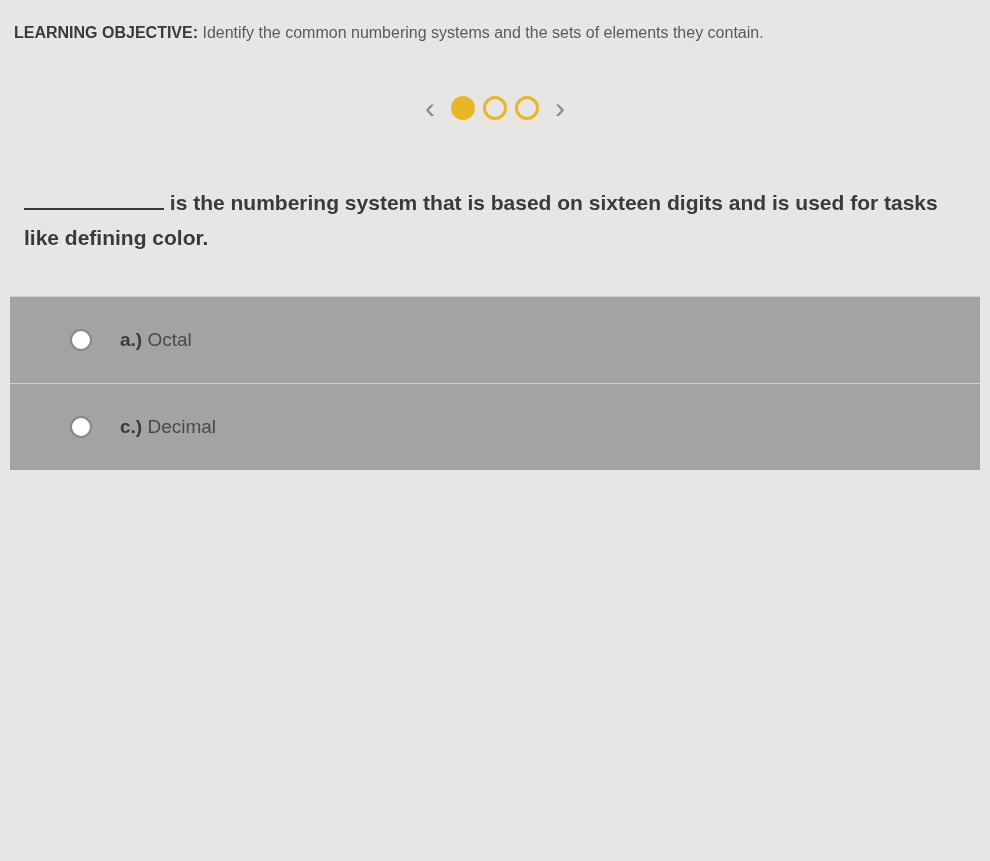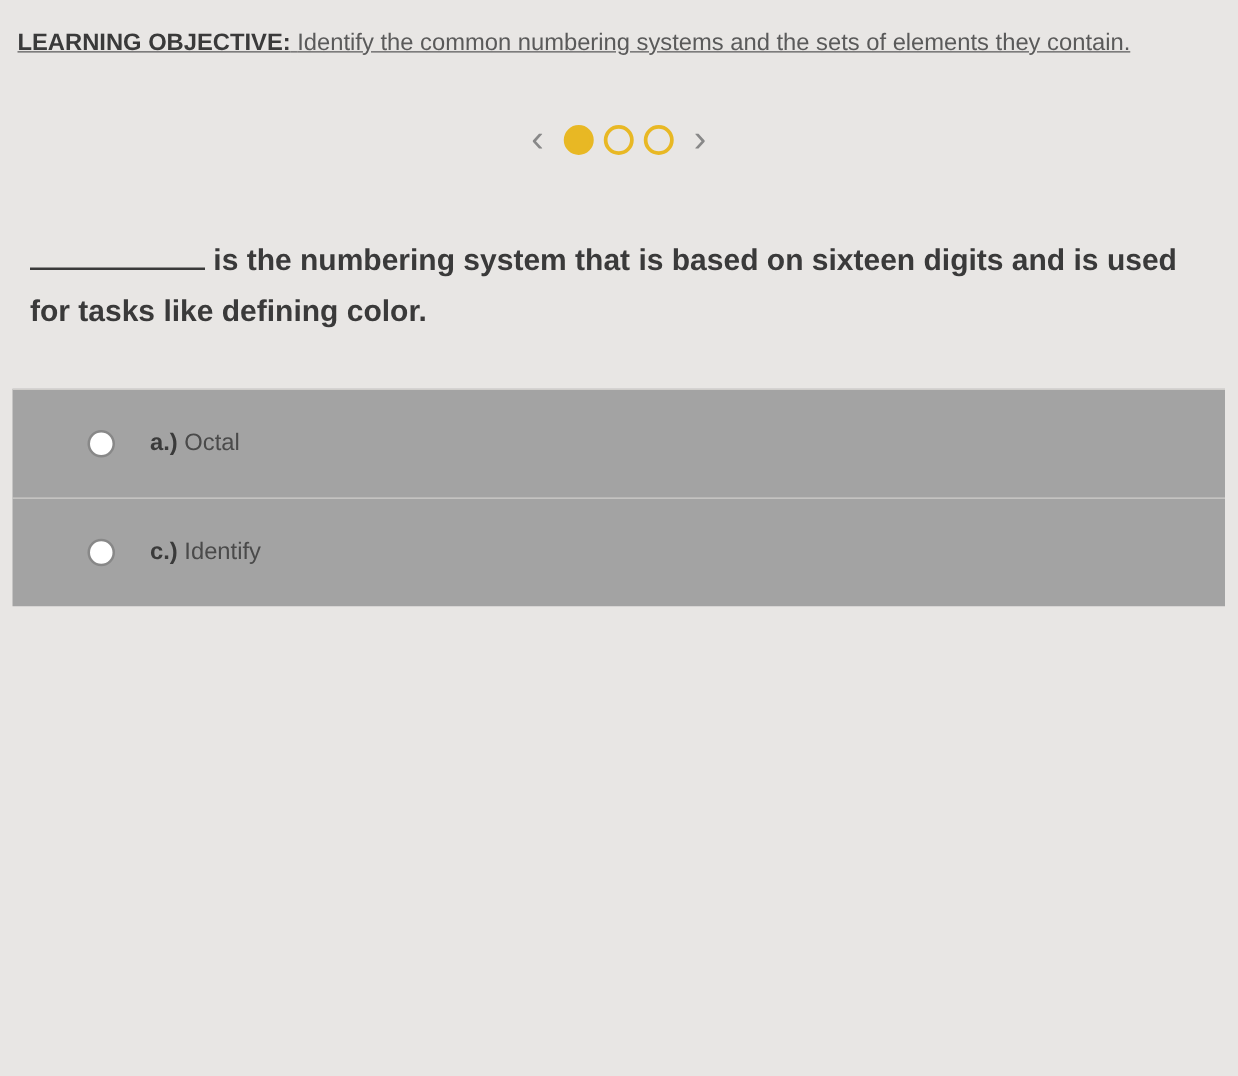--- a/index.html
+++ b/index.html
@@ -18,26 +18,25 @@
       padding: 20px 10px 0 10px;
     }
     .section-title {
       font-size: 26px;
       font-weight: 700;
       color: #3a3a3a;
       margin-bottom: 28px;
       padding-left: 4px;
     }
     .learning-objective {
-      font-size: 19px;
+      font-size: 16px;
       color: #5a5a5a;
       margin-bottom: 4px;
       padding-left: 4px;
       line-height: 1.6;
-      text-decoration: underline;
     }
     .learning-objective-label {
       font-weight: 700;
       color: #3a3a3a;
     }
     .pagination {
       display: flex;
       align-items: center;
       justify-content: center;
       gap: 10px;
@@ -61,21 +60,21 @@
       height: 24px;
       border-radius: 50%;
       border: 3px solid #e8b824;
       background: transparent;
       cursor: pointer;
     }
     .dot.active {
       background: #e8b824;
     }
     .question-text {
-      font-size: 24px;
+      font-size: 21px;
       font-weight: 600;
       color: #3a3a3a;
       padding: 0 14px 40px 14px;
       line-height: 1.7;
     }
     .blank {
       display: inline-block;
       border-bottom: 2px solid #3a3a3a;
       width: 140px;
       vertical-align: baseline;
@@ -135,17 +134,17 @@
   <div class="options">
     <div class="option">
       <div class="radio"></div>
       <div class="option-label">
         <span class="option-prefix">a.)</span><span> Octal</span>
       </div>
     </div>
     <div class="option">
       <div class="radio"></div>
       <div class="option-label">
-        <span class="option-prefix">c.)</span><span> Identify</span>
+        <span class="option-prefix">c.)</span><span> Decimal</span>
       </div>
     </div>
   </div>
 </div>
 
 </body></html>

